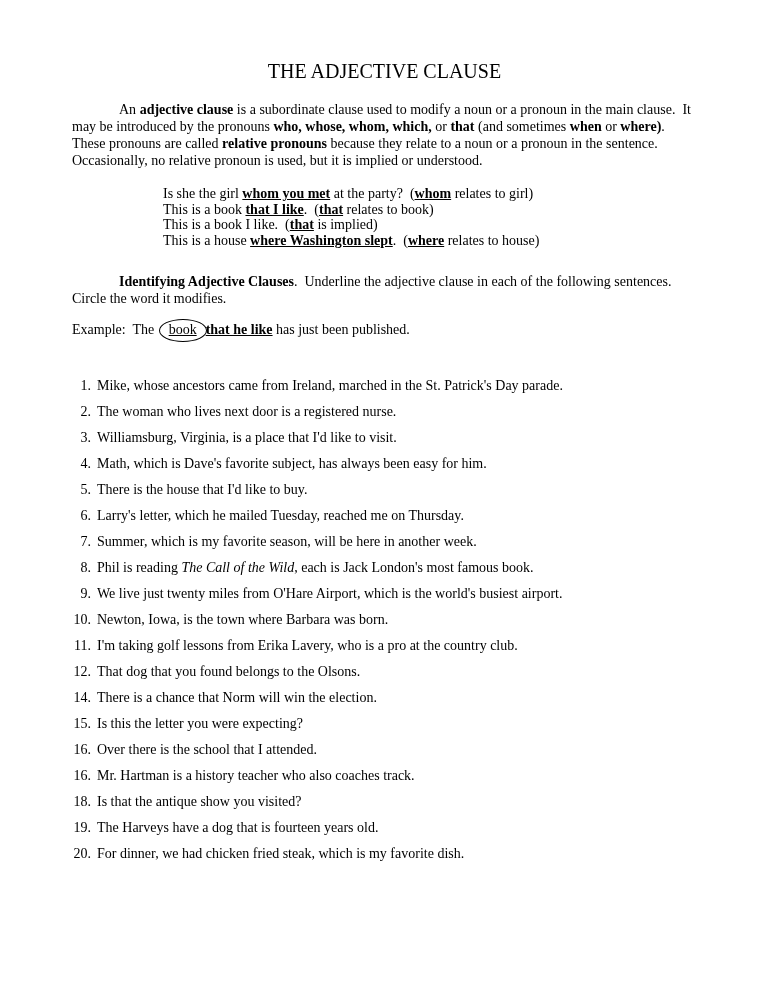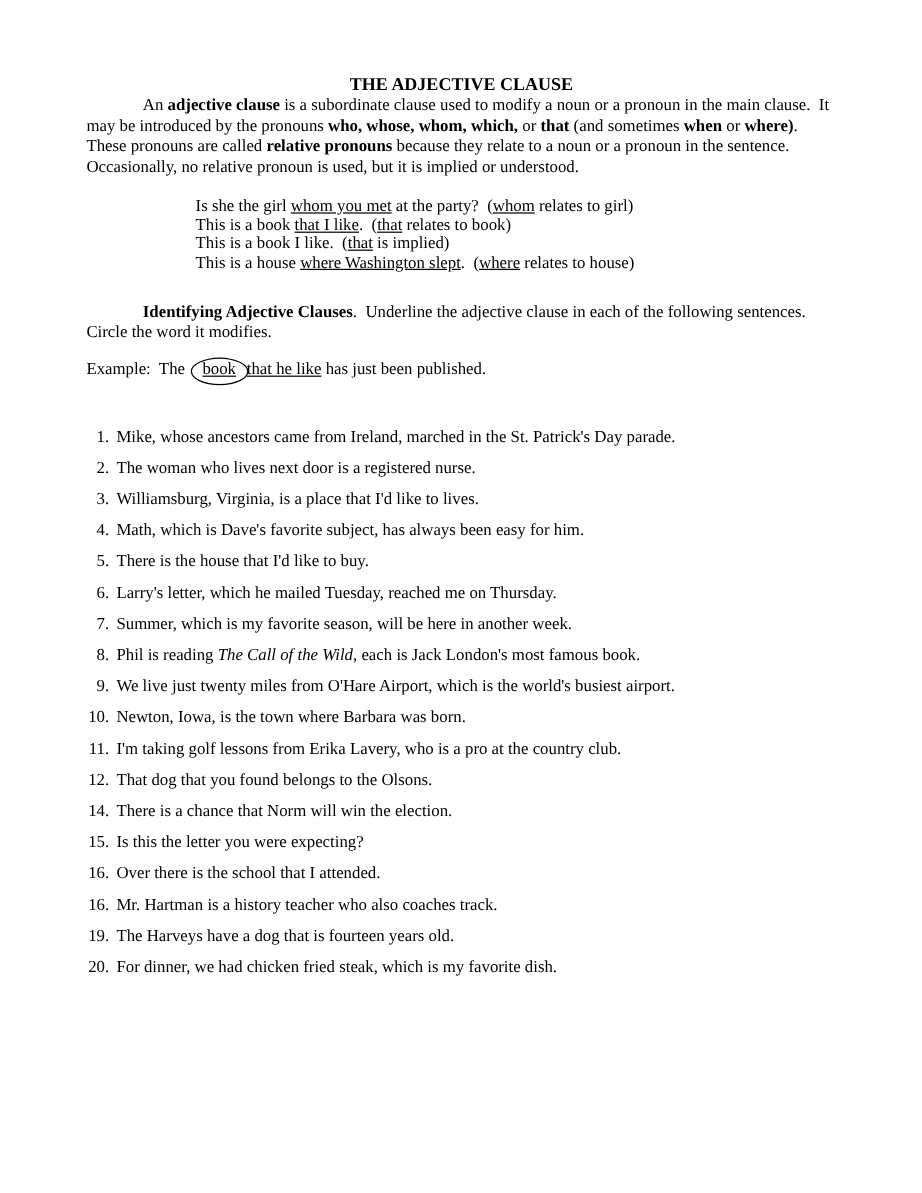--- a/index.html
+++ b/index.html
@@ -16,32 +16,32 @@
     color: #000000;
   }
   .page {
     box-sizing: border-box;
     width: 768px;
     height: 994px;
     padding: 62px 71px 30px 72px;
   }
   .title {
     text-align: center;
-    font-weight: bold;
-    font-size: 15px;
+    font-weight: normal;
+    font-size: 20px;
     line-height: 18px;
     margin: 0;
   }
   .rich { white-space: pre-wrap; }
   .para {
     margin: 0;
     line-height: 17px;
     text-indent: 47px;
   }
-  .intro { }
+  .intro { margin-top: 21px; }
   .examples-block {
     margin: 17px 0 0 91px;
     line-height: 15.5px;
   }
   .instructions { margin-top: 25px; }
   .example-line {
     margin-top: 14px;
     line-height: 18px;
   }
   .sentence-list { margin-top: 38px; }
@@ -55,21 +55,21 @@
     display: inline-block;
     width: 19px;
     text-align: right;
   }
   .itext {
     margin-left: 6px;
     flex: 1;
   }
   .b { font-weight: bold; }
   .i { font-style: italic; }
-  .u { text-decoration: underline; }
+  .u { text-decoration: underline; font-weight: bold; }
   .circled {
     display: inline-block;
     border: 1.3px solid #000;
     border-radius: 50%;
     padding: 3px 9px 4px 9px;
     margin: -5px -1px -5px 1px;
     line-height: 14px;
     text-decoration: underline;
   }
 </style>
@@ -91,21 +91,21 @@
       <div class="item">
         <span class="num">1.</span>
         <span class="itext rich"><span>Mike, whose ancestors came from Ireland, marched in the St. Patrick's Day parade.</span></span>
       </div>
       <div class="item">
         <span class="num">2.</span>
         <span class="itext rich"><span>The woman who lives next door is a registered nurse.</span></span>
       </div>
       <div class="item">
         <span class="num">3.</span>
-        <span class="itext rich"><span>Williamsburg, Virginia, is a place that I'd like to lives.</span></span>
+        <span class="itext rich"><span>Williamsburg, Virginia, is a place that I'd like to visit.</span></span>
       </div>
       <div class="item">
         <span class="num">4.</span>
         <span class="itext rich"><span>Math, which is Dave's favorite subject, has always been easy for him.</span></span>
       </div>
       <div class="item">
         <span class="num">5.</span>
         <span class="itext rich"><span>There is the house that I'd like to buy.</span></span>
       </div>
       <div class="item">
@@ -146,20 +146,24 @@
       </div>
       <div class="item">
         <span class="num">16.</span>
         <span class="itext rich"><span>Over there is the school that I attended.</span></span>
       </div>
       <div class="item">
         <span class="num">16.</span>
         <span class="itext rich"><span>Mr. Hartman is a history teacher who also coaches track.</span></span>
       </div>
       <div class="item">
+        <span class="num">18.</span>
+        <span class="itext rich"><span>Is that the antique show you visited?</span></span>
+      </div>
+      <div class="item">
         <span class="num">19.</span>
         <span class="itext rich"><span>The Harveys have a dog that is fourteen years old.</span></span>
       </div>
       <div class="item">
         <span class="num">20.</span>
         <span class="itext rich"><span>For dinner, we had chicken fried steak, which is my favorite dish.</span></span>
       </div>
     </div>
 </div>
 

